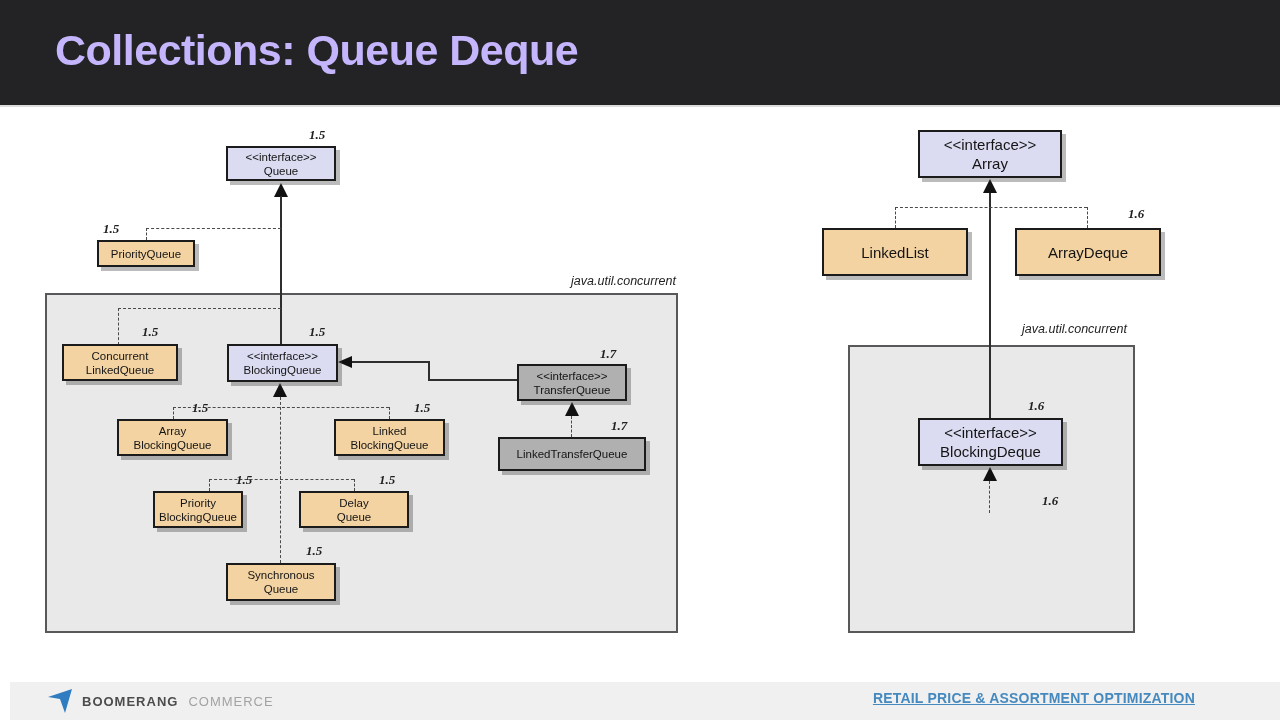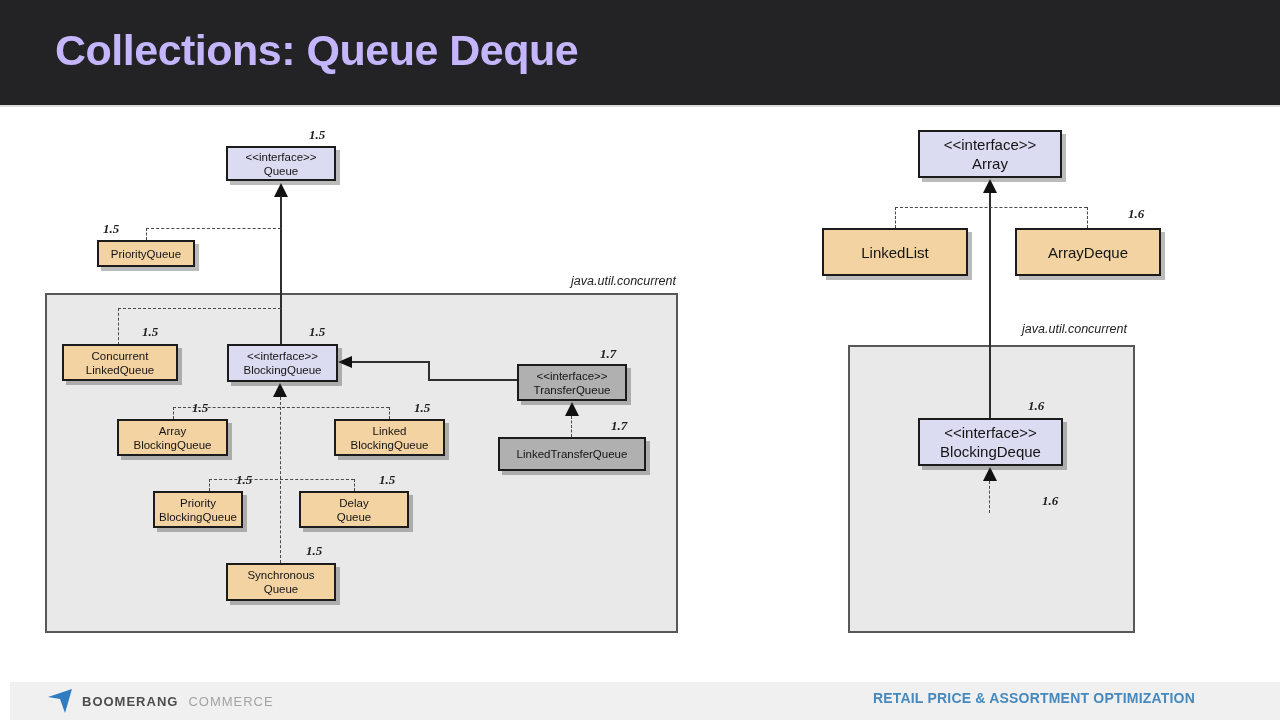--- a/index.html
+++ b/index.html
@@ -12,21 +12,21 @@
   .header h1{position:absolute;left:55px;top:26px;margin:0;color:#c4b5fd;
              font-size:43px;font-weight:700;letter-spacing:-0.5px;}
 
   
   .footer{position:absolute;left:10px;top:682px;width:1280px;height:38px;background:#f0f0f1;}
   .brand{position:absolute;left:38px;top:0;height:38px;display:flex;align-items:center;gap:8px;}
   .brand .logo{width:26px;height:24px;display:block;}
   .brand .b1{font-size:13px;font-weight:700;color:#4c4c4e;letter-spacing:1px;}
   .brand .b2{font-size:13px;font-weight:400;color:#a3a3a5;letter-spacing:1px;margin-left:2px;}
   .tagline{position:absolute;right:95px;top:0;height:32px;display:flex;align-items:center;
-           color:#4589be;font-size:14px;font-weight:700;letter-spacing:0.2px;}
+           color:#4589be;font-size:14px;font-weight:700;letter-spacing:0.2px;text-decoration:underline;}
 
   
   .pkg{position:absolute;background:#e9e9e9;border:2px solid #58585a;box-sizing:border-box;z-index:1;}
   .pkg-label{position:absolute;font-style:italic;font-size:12.5px;color:#222;z-index:4;text-align:right;}
 
   .node{position:absolute;box-sizing:border-box;border:2px solid #1b1b1b;z-index:3;
         display:flex;flex-direction:column;align-items:center;justify-content:center;
         text-align:center;color:#141414;box-shadow:4px 4px 0 rgba(60,60,60,0.35);}
   .iface{background:#dbdcf2;}
   .cls{background:#f3d3a2;}

